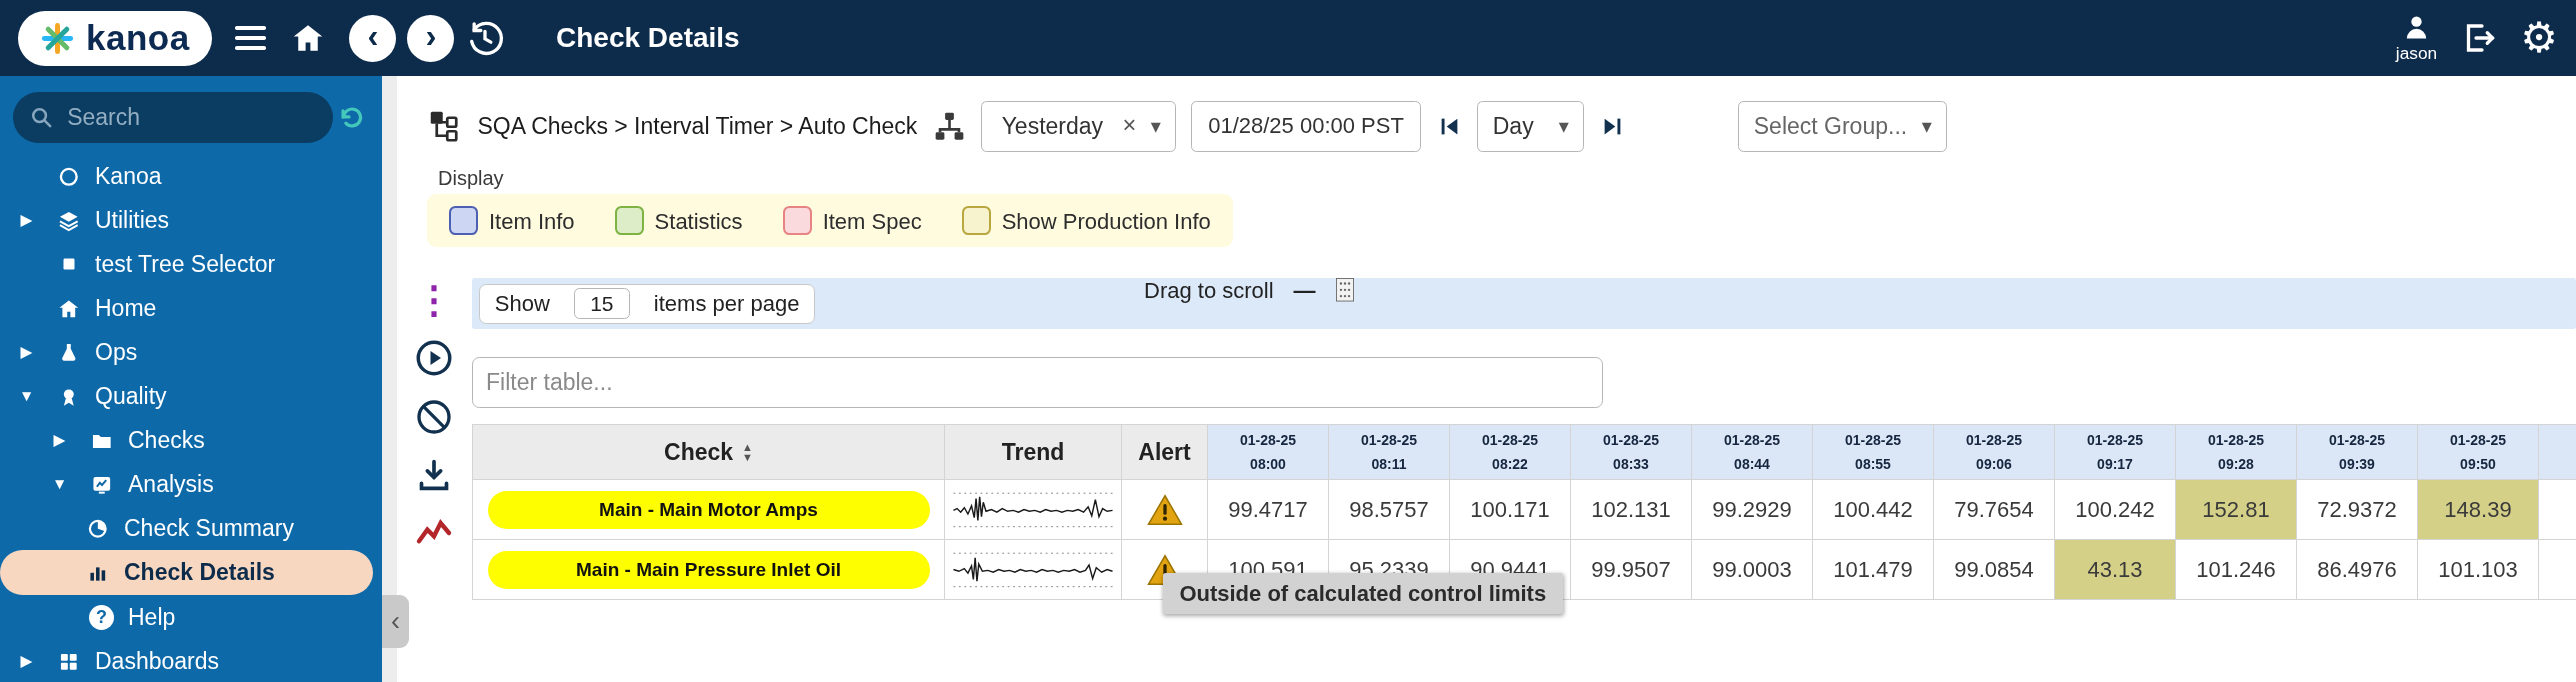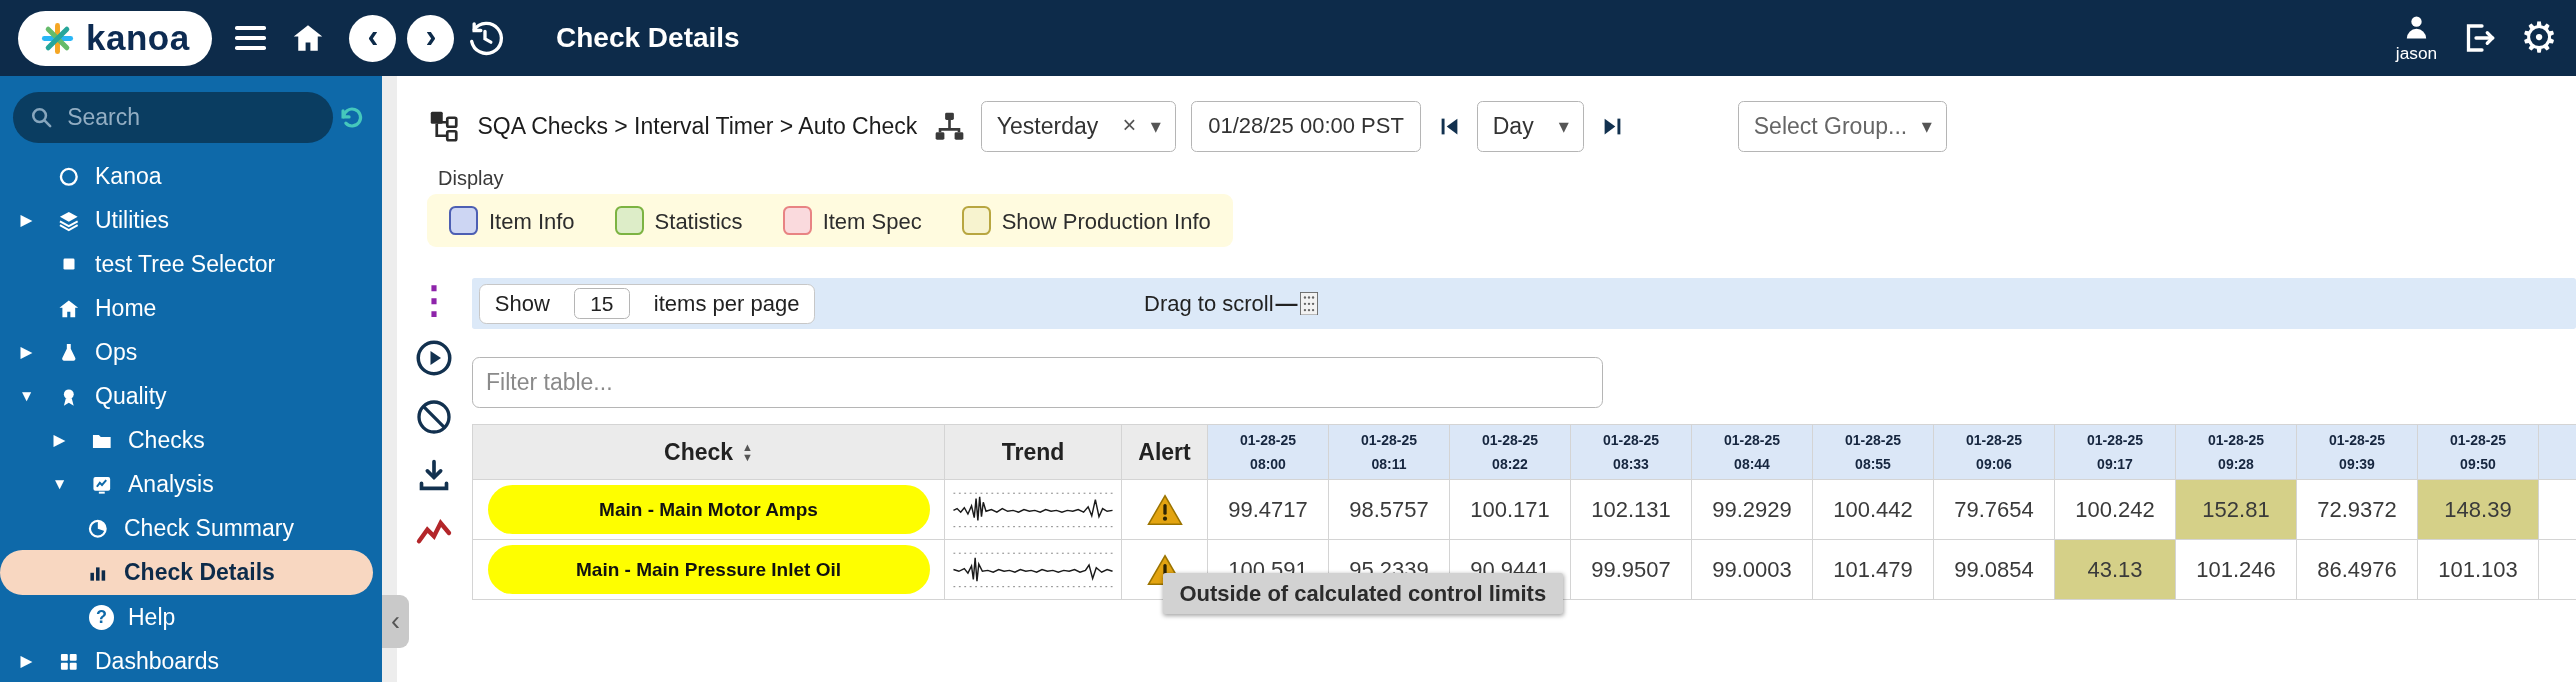--- a/index.html
+++ b/index.html
@@ -111,21 +111,21 @@
     position:absolute; left:7.3px; top:5.5px; height:40px; background:#fff;
     border:0.9px solid #c7c7c7; border-radius:7.3px; display:flex; align-items:center;
     gap:24px; padding:0 14.5px; font-size:22px; color:#222;
   }
   .show-box input {
     width:56px; height:31px; border:0.9px solid #b5b5b5; border-radius:5.5px;
     text-align:center; font-size:21px; font-family:inherit; color:#222;
   }
   .drag-group {
     position:absolute; left:672px; top:0; height:51px; display:flex;
-    align-items:center; gap:2px; font-size:22px; color:#222;
+    align-items:flex-start; gap:20px; font-size:22px; color:#222;
   }
   .drag-dash { font-weight:bold; }
 
   .filter-input {
     margin-top:28px; width:1131px; height:51px; border:0.9px solid #b5b5b5;
     border-radius:7.3px; font-size:23px; padding:0 13px; color:#333;
     font-family:inherit; display:block; outline:none;
   }
   .filter-input::placeholder { color:#8a8a8a; }
 
@@ -140,21 +140,21 @@
     border-right:0.9px solid #d4d4d4; border-bottom:0.9px solid #d4d4d4;
     display:flex; align-items:center; justify-content:center; background:#fff;
     overflow:hidden;
   }
   .h-static { background:#ebebeb; font-size:23px; font-weight:bold; color:#222; gap:9px; }
   .sort-ic { display:flex; flex-direction:column; font-size:11px; line-height:10px; color:#555; cursor:pointer; }
   .h-date { background:#dbe7f7; flex-direction:column; line-height:24.5px; font-size:14px; font-weight:bold; color:#16263f; }
   .val { font-size:22px; color:#3a3a3a; }
   .val.hl { background:#d5d088; }
   .check-pill {
-    width:442px; height:49px; background:#fefe00; border-radius:908px;
+    width:442px; height:38px; background:#fefe00; border-radius:908px;
     display:flex; align-items:center; justify-content:center; font-size:19px;
     font-weight:bold; color:#111; cursor:pointer; white-space:nowrap;
   }
   .tooltip {
     position:absolute; left:691px; top:149px; background:#d2d2d2; border-radius:2.7px;
     padding:7.3px 16.4px; font-size:22px; color:#2b2b2b; white-space:nowrap;
     box-shadow:0.9px 1.8px 4.5px rgba(0,0,0,.35); z-index:6; font-weight:bold;
   }
   .spark { display:block; }
 </style>
@@ -399,21 +399,21 @@
     <span class="crumb">SQA Checks &gt; Interval Timer &gt; Auto Check</span>
     <span class="icon-btn">
       <svg viewBox="0 0 24 24" width="35" height="35" fill="#3a3a3a">
         <rect x="9" y="2.5" width="6" height="5" rx="1"></rect>
         <rect x="2.5" y="16" width="6" height="5" rx="1"></rect>
         <rect x="15.5" y="16" width="6" height="5" rx="1"></rect>
         <path d="M12 7.5 V12 M5.5 16 V14 H18.5 V16 M12 12 V14" fill="none" stroke="#3a3a3a" stroke-width="1.8"></path>
       </svg>
     </span>
 
-    <div class="sel" style="min-width:195px;">
+    <div class="sel" style="min-width:195px;text-align:center;">
       <span style="flex:1">Yesterday</span>
       <span class="cx">×</span>
       <span class="cd">▾</span>
     </div>
 
     <div class="datebox">
       <span>01/28/25 00:00 PST</span>
     </div>
 
     <span class="icon-btn">

